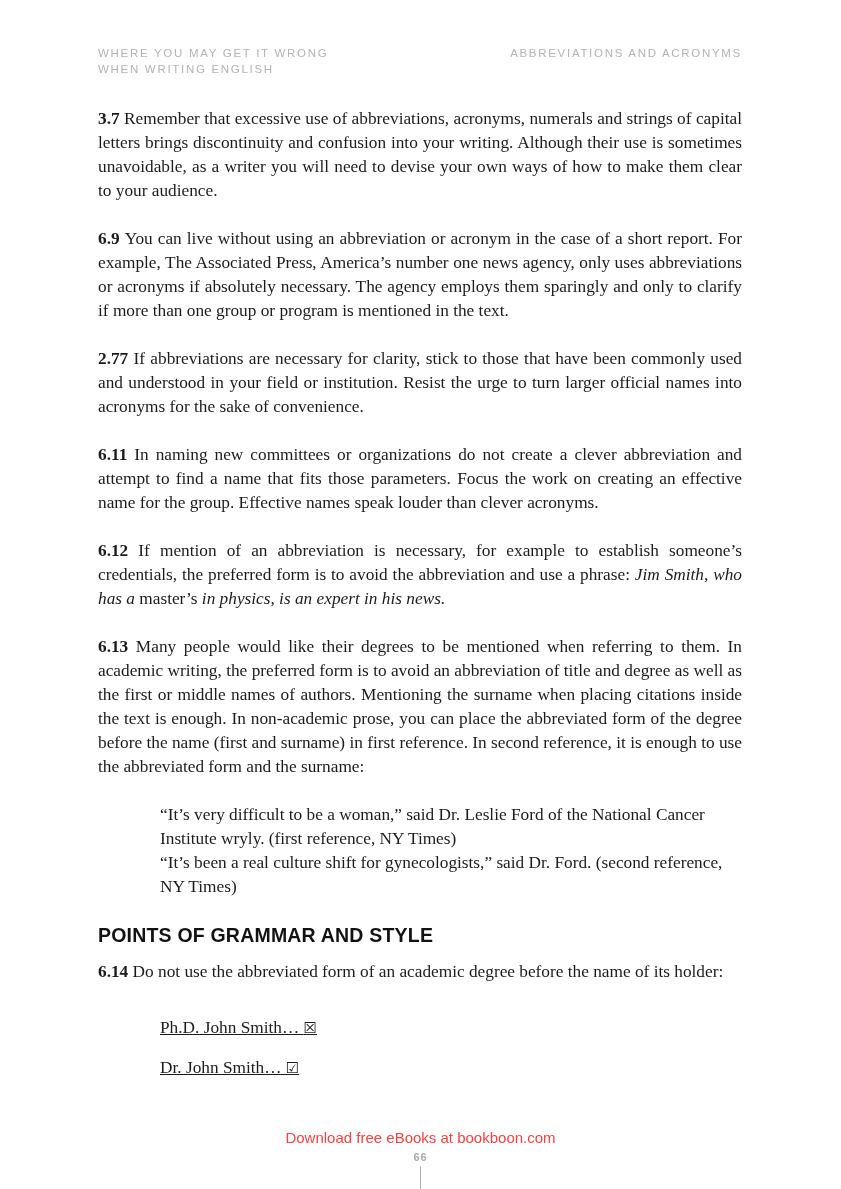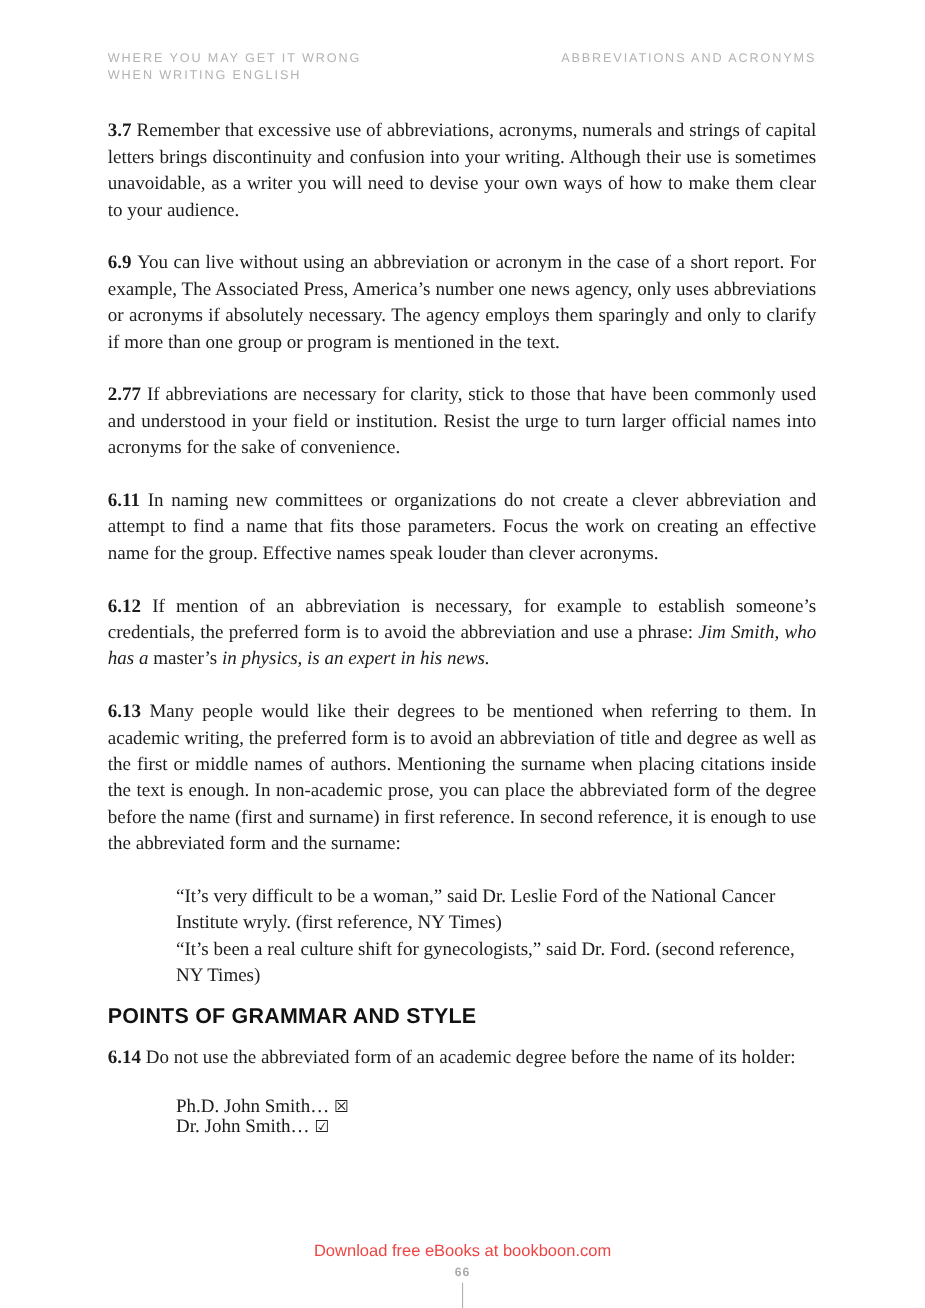--- a/index.html
+++ b/index.html
@@ -47,28 +47,28 @@
     text-align: left;
   }
   .quote-line { line-height: 24px; }
   .section-heading {
     font-family: "Liberation Sans", sans-serif;
     font-size: 19.5px;
     font-weight: 700;
     color: #121212;
     letter-spacing: 0.2px;
     text-align: left;
-    margin: 14px 0 14px 0;
+    margin: 25px 0 14px 0;
     line-height: 22px;
   }
   .examples {
     margin: 0 0 0 62px;
     text-align: left;
   }
-  .example-line { line-height: 18px; }
+  .example-line { line-height: 39px; text-decoration: underline; }
   .mark {
     font-family: "DejaVu Sans", sans-serif;
     font-size: 15px;
   }
   
   .footer-download {
     position: absolute;
     top: 1129px;
     left: 0;
     right: 0;

